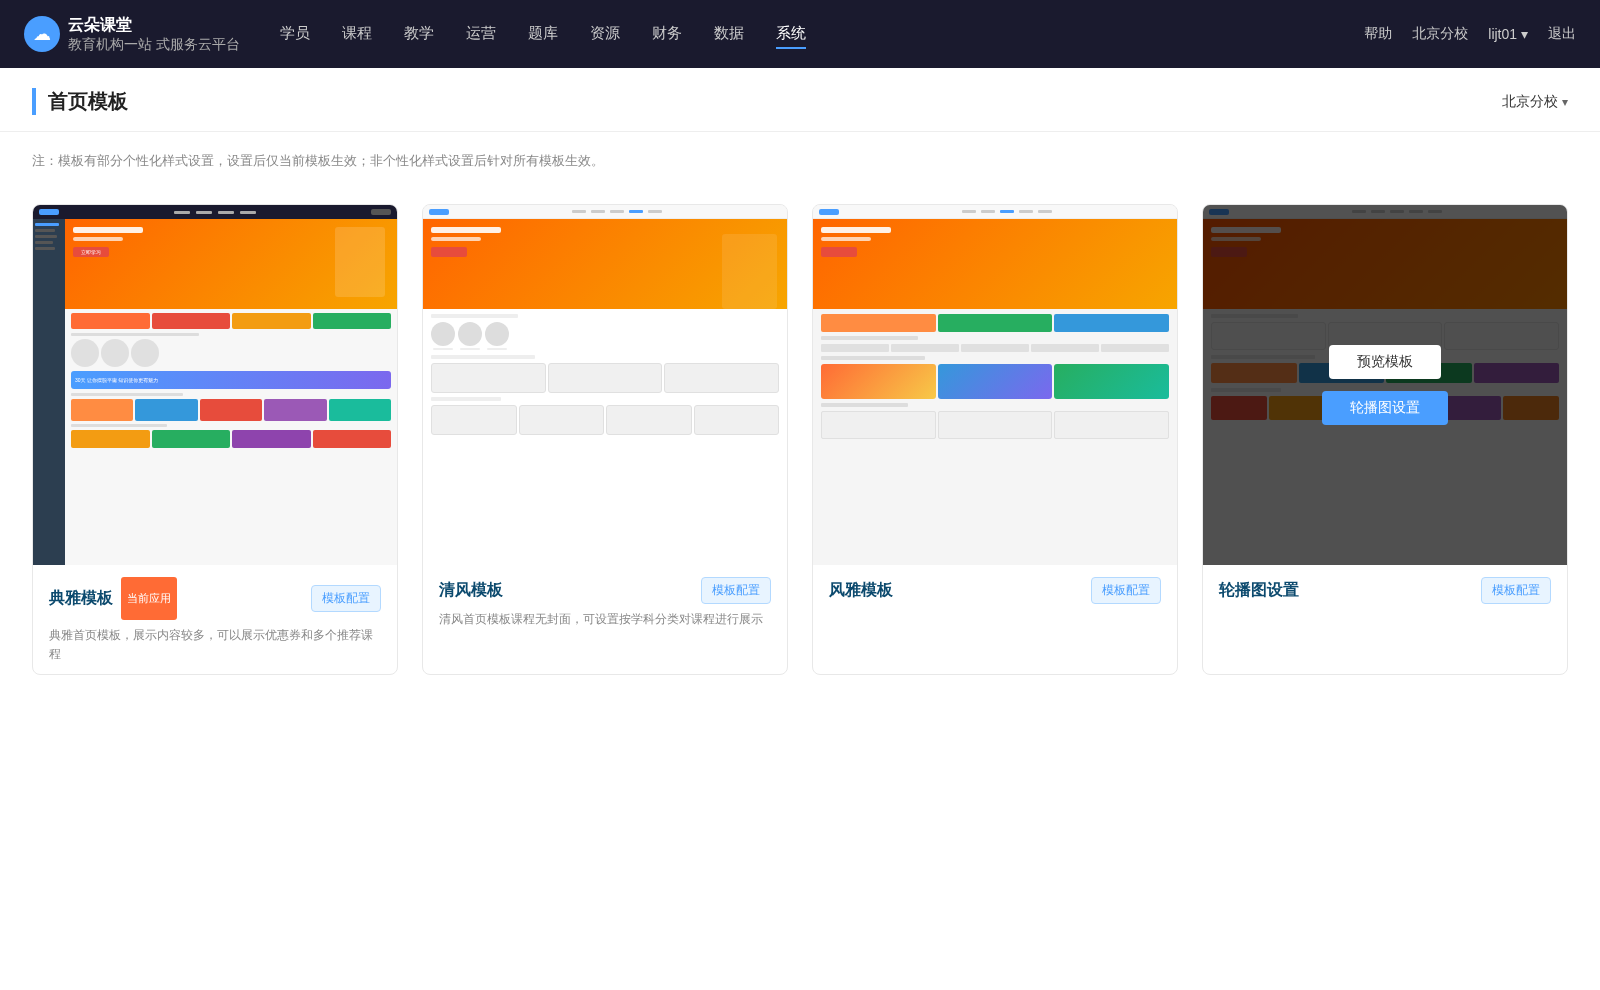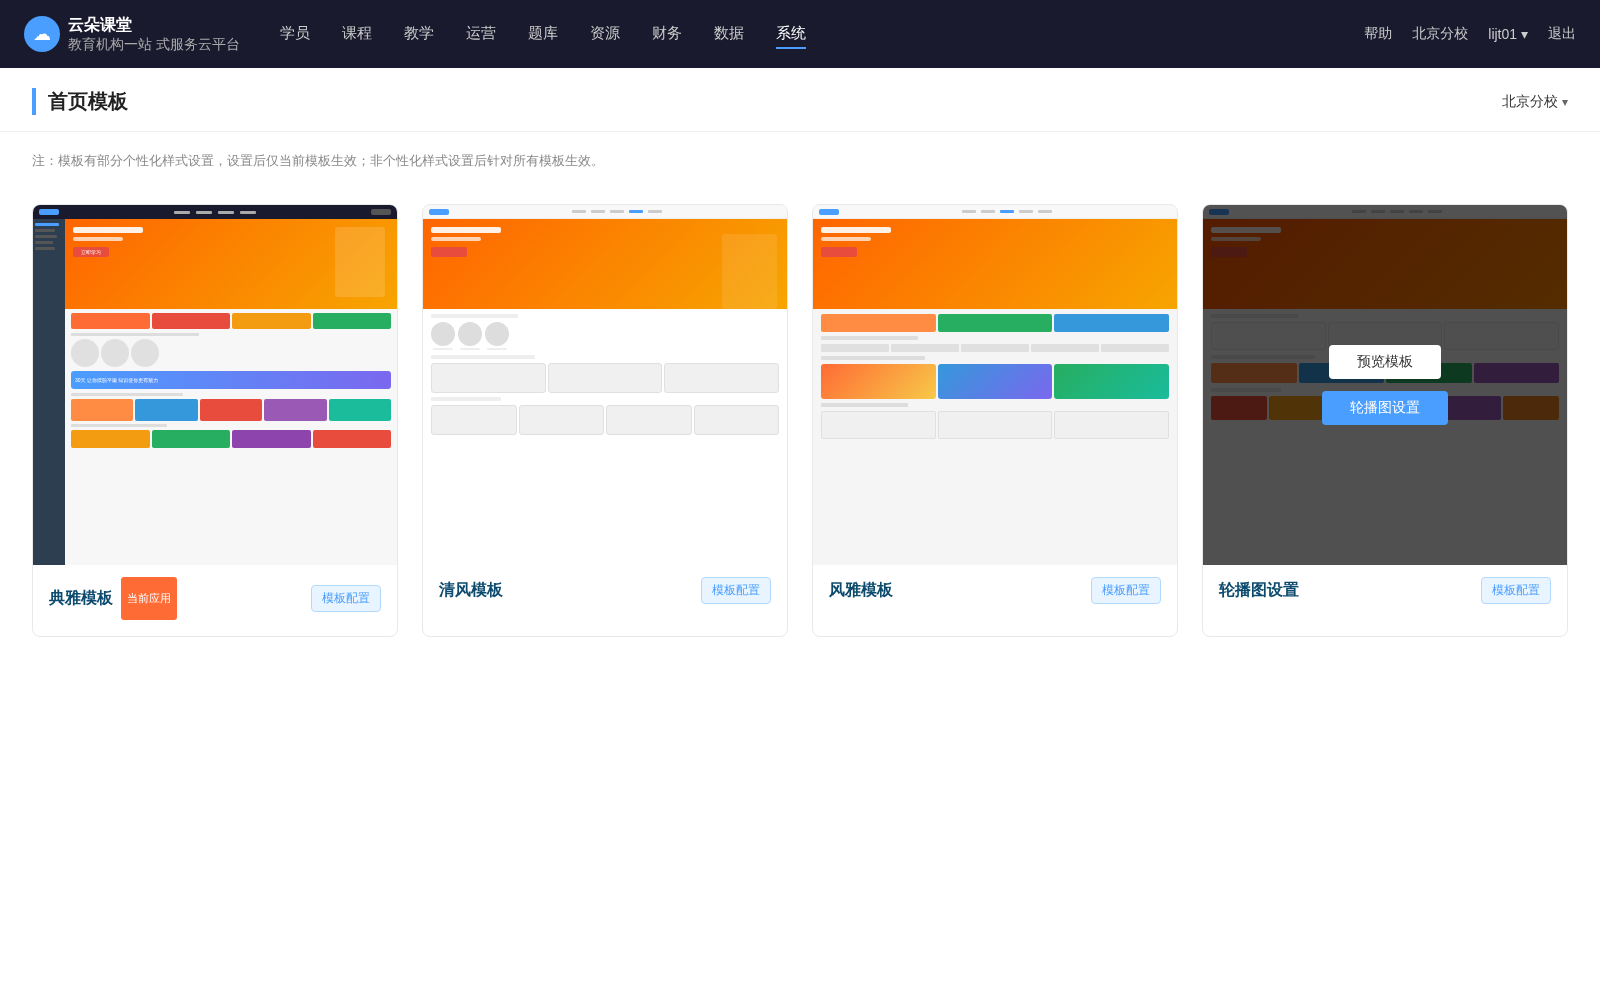--- a/index.html
+++ b/index.html
@@ -179,20 +179,21 @@
           <button class="btn-preview">预览模板</button>
           <button class="btn-apply">应用模板</button>
         </div>
       </div>
       <div class="template-footer">
         <div class="template-name-row">
           <span class="template-name">典雅模板</span>
           <span class="badge-current">当前应用</span>
           <button class="btn-config">模板配置</button>
         </div>
+        <div class="template-desc">典雅首页模板，展示内容较多，可以展示优惠券和多个推荐课程</div>
       </div>
     </div>
 
     <div class="template-card">
       <div class="template-preview">
         <div class="preview-inner">
           <div style="background:#f8f8f8;border-bottom:1px solid #eee;height:14px;display:flex;align-items:center;padding:0 6px;gap:4px;">
             <div style="width:20px;height:6px;background:#4a9eff;border-radius:2px;"></div>
             <div style="flex:1;display:flex;gap:5px;justify-content:center;">
               <div style="width:14px;height:3px;background:#ccc;border-radius:1px;"></div>
@@ -244,20 +245,21 @@
         <div class="template-overlay">
           <button class="btn-preview">预览模板</button>
           <button class="btn-apply">应用模板</button>
         </div>
       </div>
       <div class="template-footer">
         <div class="template-name-row">
           <span class="template-name">清风模板</span>
           <button class="btn-config">模板配置</button>
         </div>
+        <div class="template-desc">清风首页模板课程无封面，可设置按学科分类对课程进行展示</div>
       </div>
     </div>
 
     <div class="template-card">
       <div class="template-preview">
         <div class="preview-inner">
           <div style="background:#f8f8f8;border-bottom:1px solid #eee;height:14px;display:flex;align-items:center;padding:0 6px;gap:4px;">
             <div style="width:20px;height:6px;background:#4a9eff;border-radius:2px;"></div>
             <div style="flex:1;display:flex;gap:5px;justify-content:center;">
               <div style="width:14px;height:3px;background:#ccc;border-radius:1px;"></div>

